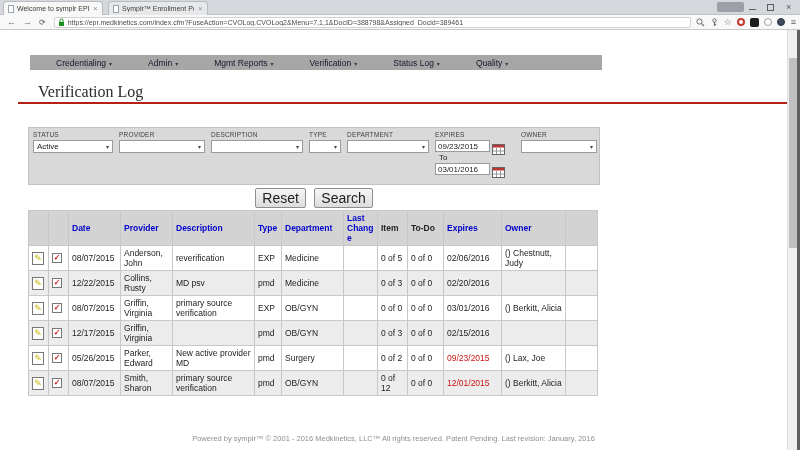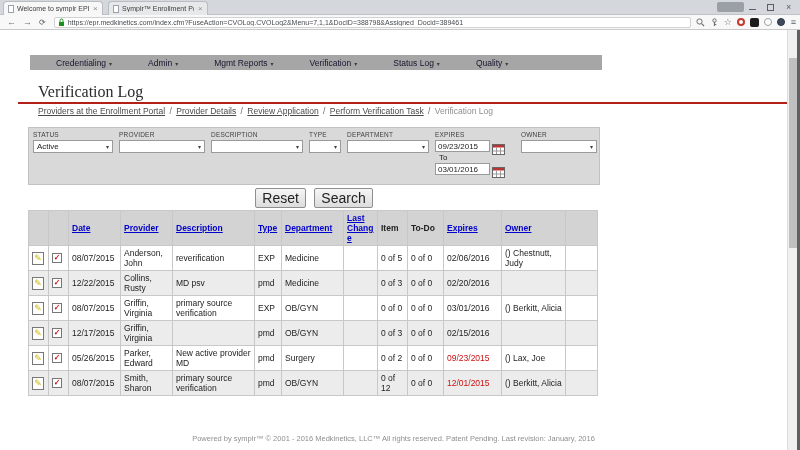--- a/index.html
+++ b/index.html
@@ -77,21 +77,21 @@
   .btn { display:inline-block; font-size:14px; color:#222; background:linear-gradient(#f6f6f6,#dcdcdc);
     border:1px solid #8e8e8e; border-radius:2px; padding:1px 6px; margin:0 2px;
     font-family:"Liberation Sans", sans-serif; }
 
   
   .vtable { position:absolute; left:28px; top:180px; width:570px;
     border-collapse:collapse; table-layout:fixed; font-size:8.5px; color:#222; }
   .vtable th, .vtable td { border:1px solid #c8c8c8; padding:2px 3px; vertical-align:middle;
     overflow:hidden; word-wrap:break-word; }
   .vtable thead th { background:#d3d3d3; text-align:left; font-weight:bold; height:30px; }
-  .vtable thead th.hlink { color:#0000cc; text-decoration:underline; }
+  .vtable thead th.hlink { color:#0000cc; }
   .vtable tr.odd td { background:#fff; }
   .vtable tr.even td { background:#ececec; }
   .red { color:#cc1111; }
   .editbox { width:12px; height:13px; background:#fff; border:1px solid #777;
     display:flex; align-items:center; justify-content:center; }
   .pencil { color:#c8b400; font-size:9px; line-height:9px; }
   .ckbox { width:10px; height:10px; background:#fff; border:1px solid #777;
     display:flex; align-items:center; justify-content:center; }
   .ckmark { color:#cc1111; font-size:8px; font-weight:bold; line-height:8px; }
 
@@ -162,31 +162,20 @@
       <span class="menuitem"><span>Admin</span><span class="caret">▾</span></span>
       <span class="menuitem"><span>Mgmt Reports</span><span class="caret">▾</span></span>
       <span class="menuitem"><span>Verification</span><span class="caret">▾</span></span>
       <span class="menuitem"><span>Status Log</span><span class="caret">▾</span></span>
       <span class="menuitem"><span>Quality</span><span class="caret">▾</span></span>
     </div>
 
     <div class="pgtitle">Verification Log</div>
     <div class="redline"></div>
 
-    <div class="crumbs">
-      <a>Providers at the Enrollment Portal</a>
-      <span class="cursep">/</span>
-      <a>Provider Details</a>
-      <span class="cursep">/</span>
-      <a>Review Application</a>
-      <span class="cursep">/</span>
-      <a>Perform Verification Task</a>
-      <span class="cursep">/</span>
-      <span class="current">Verification Log</span>
-    </div>
 
     <div class="fpanel">
       <div class="fgroup" style="left:4px;width:80px;">
         <div class="flabel">STATUS</div>
         <div class="sel fsel">
           <span>Active</span>
           <span class="caret">▾</span>
         </div>
       </div>
       <div class="fgroup" style="left:90px;width:86px;">

